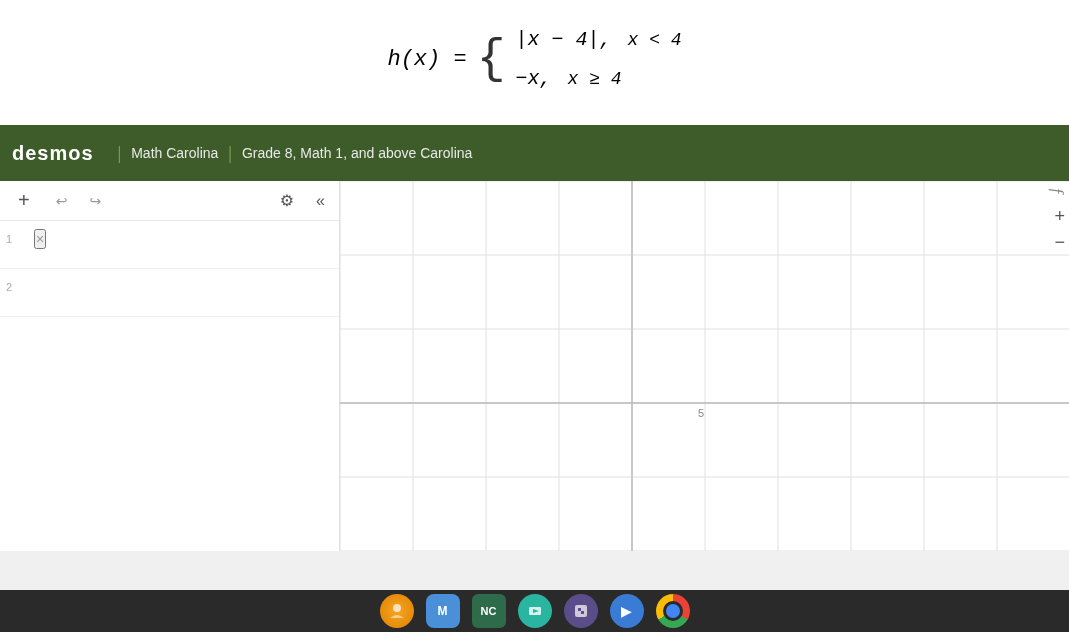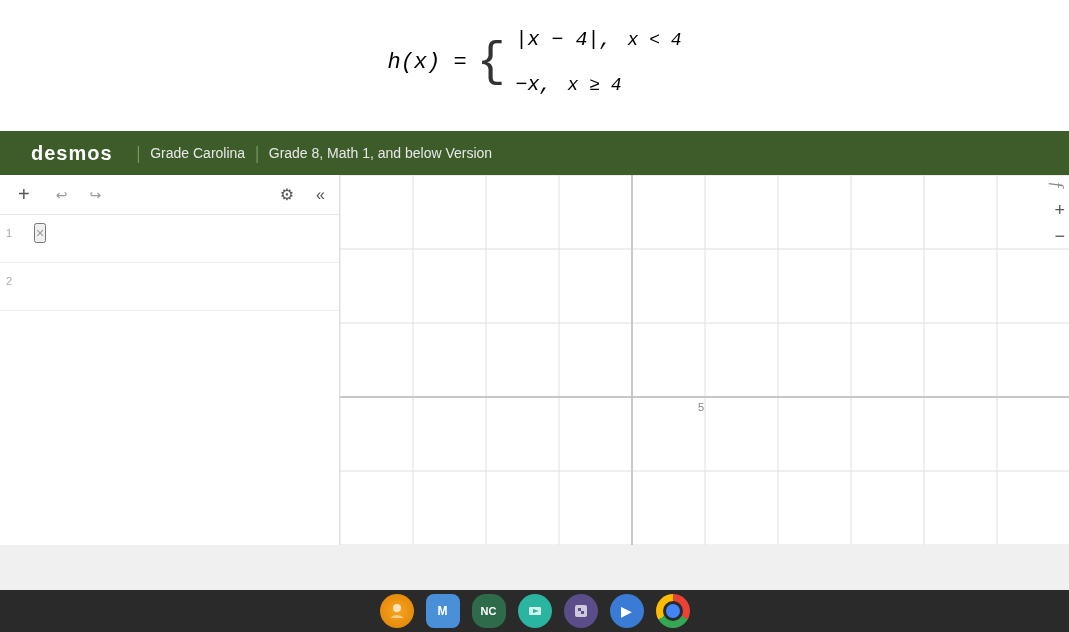--- a/index.html
+++ b/index.html
@@ -54,21 +54,21 @@
     .brace {
       font-size: 48px;
       font-weight: 100;
       line-height: 1;
       color: #333;
     }
 
     .cases {
       display: flex;
       flex-direction: column;
-      gap: 22px;
+      gap: 16px;
       margin-left: 0;
     }
 
     .case-line {
       font-size: 20px;
       font-style: italic;
       display: flex;
       align-items: center;
       gap: 6px;
     }
@@ -78,22 +78,22 @@
       font-size: 18px;
       margin-left: 10px;
       text-align: right;
     }
 
     
     .desmos-header {
       background: #3d5c2a;
       display: flex;
       align-items: center;
-      padding: 0 31px;
-      height: 44px;
+      padding: 0 12px;
+      height: 56px;
       gap: 0;
     }
 
     .desmos-logo {
       font-family: Arial, sans-serif;
       font-size: 20px;
       font-weight: bold;
       color: #ffffff;
       letter-spacing: 1px;
       margin-right: 14px;
@@ -261,21 +261,21 @@
       font-weight: bold;
       font-family: Arial, sans-serif;
     }
 
     .taskbar-icon.green-text {
       background: #2d6b4a;
       color: white;
       font-size: 11px;
       font-weight: bold;
       font-family: Arial, sans-serif;
-      border-radius: 14px;
+      border-radius: 6px;
     }
 
     .taskbar-icon.teal {
       background: #2ab5a0;
       color: white;
     }
 
     .taskbar-icon.purple {
       background: #5b4d8a;
       color: white;
@@ -363,23 +363,23 @@
           <span class="condition"><em>x</em> ≥ 4</span>
         </div>
       </div>
     </div>
   </div>
 </div>
 
 <div class="desmos-header">
   <span class="desmos-logo">desmos</span>
   <span class="header-separator">|</span>
-  <span class="header-label">Grade Carolina</span>
+  <span class="header-label">Math Carolina</span>
   <span class="header-separator">|</span>
-  <span class="header-label">Grade 8, Math 1, and below Version</span>
+  <span class="header-label">Grade 8, Math 1, and above Carolina</span>
 </div>
 
 <div class="desmos-main">
 
   <div class="expression-panel">
     <div class="expression-toolbar">
       <button class="add-expr-btn toolbar-btn">+</button>
       <button class="undo-btn toolbar-btn">↩</button>
       <button class="redo-btn toolbar-btn">↪</button>
       <span style="flex:1"></span>

